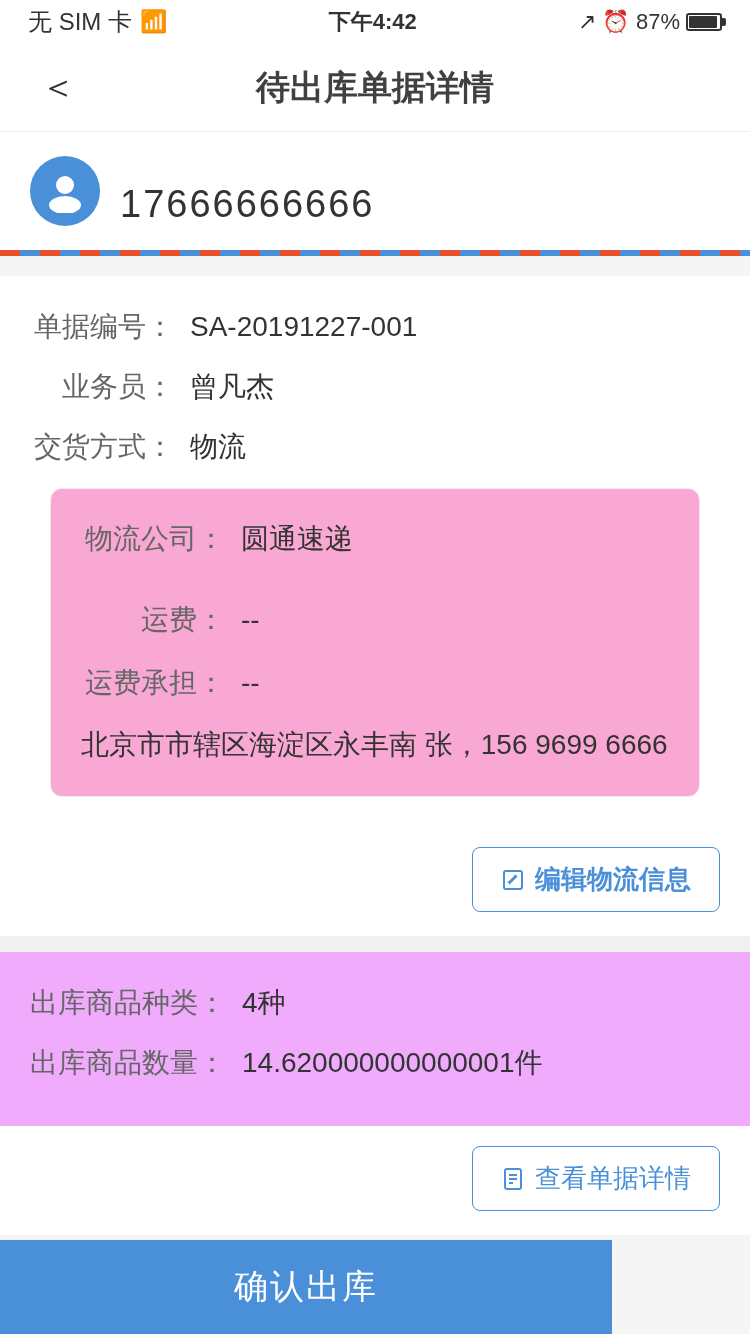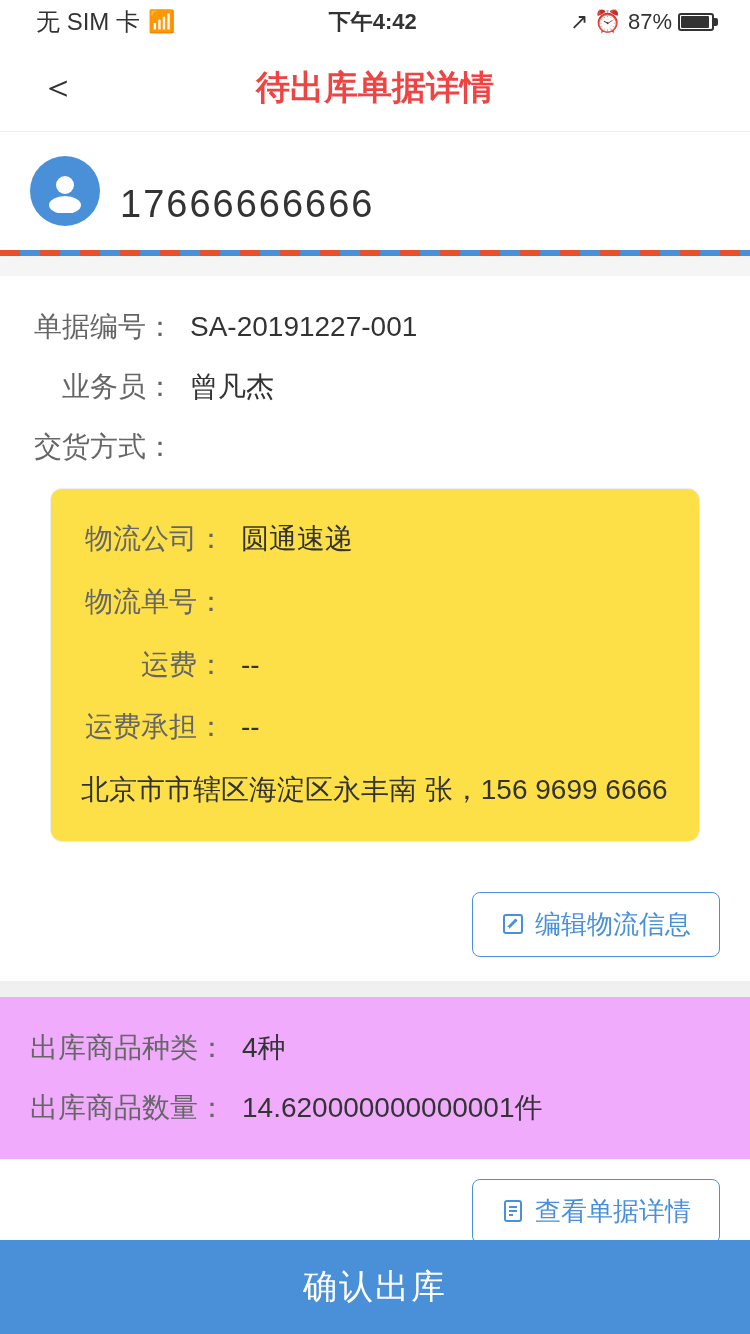--- a/index.html
+++ b/index.html
@@ -14,21 +14,21 @@
       position: relative;
     }
 
     
     .status-bar {
       background: #fff;
       height: 44px;
       display: flex;
       align-items: center;
       justify-content: space-between;
-      padding: 0 36px;
+      padding: 0 28px;
       font-size: 24px;
       font-weight: 500;
     }
     .status-left { display: flex; align-items: center; gap: 8px; }
     .status-center { font-size: 22px; font-weight: 600; }
     .status-right { display: flex; align-items: center; gap: 6px; font-size: 22px; }
 
     
     .nav-bar {
       background: #fff;
@@ -44,21 +44,21 @@
       color: #333;
       cursor: pointer;
       padding: 10px;
     }
     .nav-title {
       position: absolute;
       left: 50%;
       transform: translateX(-50%);
       font-size: 34px;
       font-weight: 600;
-      color: #ef4444;
+      color: #404040;
     }
 
     
     .dashed-line {
       height: 6px;
       background: repeating-linear-gradient(
         90deg,
         #e8502a 0px, #e8502a 20px,
         #4a90d9 20px, #4a90d9 40px
       );
@@ -96,38 +96,38 @@
       background: #fff;
       margin-top: 20px;
       padding: 30px 30px;
     }
     .info-row {
       display: flex;
       align-items: flex-start;
       margin-bottom: 18px;
       font-size: 28px;
     }
-    .info-row:last-child { margin-bottom: 0; align-items: flex-end; }
+    .info-row:last-child { margin-bottom: 12px; align-items: flex-end; }
     .info-label {
       color: #666;
       min-width: 160px;
       text-align: right;
       padding-right: 16px;
       flex-shrink: 0;
       line-height: 1.5;
     }
     .info-value {
       color: #333;
       flex: 1;
       line-height: 1.5;
     }
 
     
     .logistics-card {
-      background: #fde047;
+      background: #f9a8d4;
       border-radius: 12px;
       margin: 20px 20px 0;
       padding: 28px 30px;
       border: 1px solid #eee;
     }
     .logistics-row {
       display: flex;
       align-items: flex-start;
       margin-bottom: 18px;
       font-size: 28px;
@@ -172,20 +172,21 @@
       border: 1.5px solid #4a90d9;
       color: #4a90d9;
       background: #fff;
       border-radius: 8px;
       padding: 14px 28px;
       font-size: 26px;
       display: flex;
       align-items: center;
       gap: 10px;
       cursor: pointer;
+      font-weight: bold;
     }
 
     
     .section-divider {
       height: 16px;
       background: #f0f0f0;
     }
 
     
     .product-section {
@@ -211,21 +212,21 @@
       align-items: center;
       gap: 10px;
       cursor: pointer;
     }
 
     
     .confirm-btn-container {
       position: fixed;
       bottom: 0;
       left: 0;
-      width: 750px;
+      width: 612px;
       background: #4a90d9;
       padding: 24px 13px;
       text-align: center;
     }
     .confirm-btn {
       color: #fff;
       font-size: 34px;
       font-weight: 500;
       cursor: pointer;
       letter-spacing: 2px;
@@ -302,29 +303,29 @@
   <div class="info-row">
     <span class="info-label">单据编号：</span>
     <span class="info-value">SA-20191227-001</span>
   </div>
   <div class="info-row">
     <span class="info-label">业务员：</span>
     <span class="info-value">曾凡杰</span>
   </div>
   <div class="info-row">
     <span class="info-label">交货方式：</span>
+    <span class="info-value">物流</span>
   </div>
 
   <div class="logistics-card">
     <div class="logistics-row">
       <span class="logistics-label">物流公司：</span>
       <span class="logistics-value">圆通速递</span>
     </div>
     <div class="logistics-row">
-      <span class="logistics-label">物流单号：</span>
     </div>
     <div class="logistics-row">
       <span class="logistics-label">运费：</span>
       <span class="logistics-value">--</span>
     </div>
     <div class="logistics-row">
       <span class="logistics-label">运费承担：</span>
       <span class="logistics-value">--</span>
     </div>
     <div class="logistics-row">

